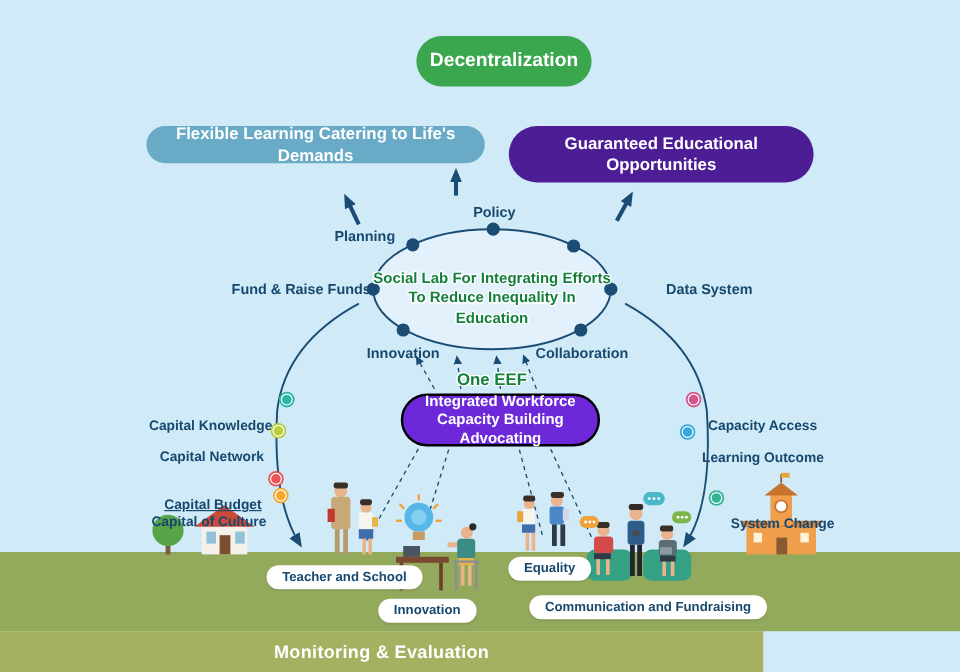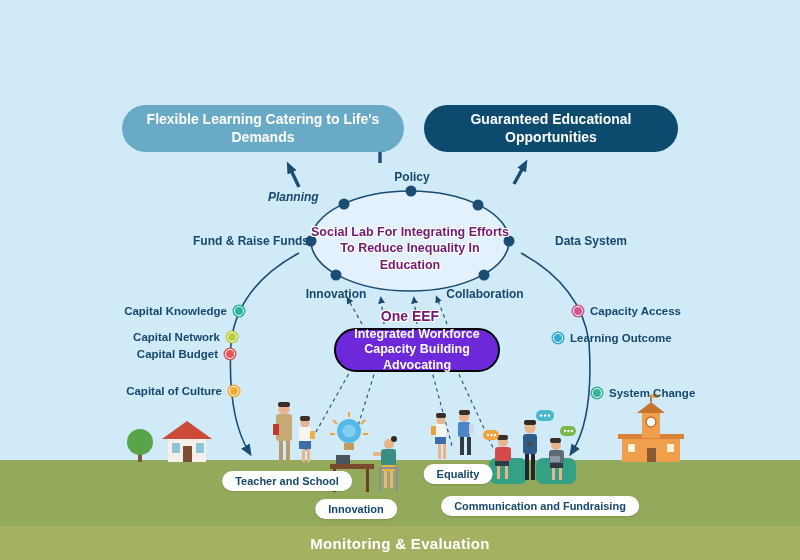--- a/index.html
+++ b/index.html
@@ -1,36 +1,36 @@
 <!DOCTYPE html>
 <html><head>
 <meta charset="utf-8">
 <style>
   html,body{margin:0;padding:0;}
   body{width:800px;height:560px;overflow:hidden;font-family:"Liberation Sans",sans-serif;}
   .canvas{position:relative;width:800px;height:560px;background:#d0eaf7;}
   .grass{position:absolute;left:0;top:460px;width:800px;height:66px;background:#93a95c;}
-  .footer-bar{position:absolute;left:0;top:526px;width:800px;height:34px;background:#a5b161;
+  .footer-bar{position:absolute;left:0;top:526px;width:636px;height:34px;background:#a5b161;
     display:flex;align-items:center;justify-content:center;color:#fff;font-size:15px;font-weight:bold;letter-spacing:.3px;}
   svg.overlay{position:absolute;left:0;top:0;width:800px;height:560px;}
   .pill{position:absolute;display:flex;flex-direction:column;align-items:center;justify-content:center;
     text-align:center;color:#fff;font-weight:bold;border-radius:26px;line-height:1.25;}
   .pill-green{left:347px;top:30px;width:146px;height:42px;background:#3aa64d;font-size:16px;}
-  .pill-blue{left:122px;top:105px;width:282px;height:47px;background:#69abc6;font-size:14px;}
-  .pill-orange{left:424px;top:105px;width:254px;height:47px;background:#0c4a6e;font-size:14px;}
+  .pill-blue{left:122px;top:105px;width:282px;height:31px;background:#69abc6;font-size:14px;}
+  .pill-orange{left:424px;top:105px;width:254px;height:47px;background:#4c1d95;font-size:14px;}
   .pill-red{left:334px;top:328px;width:162px;height:40px;background:#6d28d9;border:2px solid #000000;
     font-size:12.5px;border-radius:22px;}
   .nlabel{position:absolute;color:#17486e;font-size:12px;font-weight:bold;white-space:nowrap;}
-  .gtext{position:absolute;color:#701a75;font-weight:bold;text-align:center;
+  .gtext{position:absolute;color:#15803d;font-weight:bold;text-align:center;
     text-shadow:-1px -1px 0 #fff,1px -1px 0 #fff,-1px 1px 0 #fff,1px 1px 0 #fff,0 -1px 0 #fff,0 1px 0 #fff,-1px 0 0 #fff,1px 0 0 #fff;}
   .lab-center{left:310px;top:224px;width:200px;font-size:12.5px;line-height:1.3;}
   .one-eef{left:370px;top:308px;width:80px;font-size:14px;}
   .cap-row{position:absolute;display:flex;align-items:center;gap:7px;color:#17486e;
     font-size:11.5px;font-weight:bold;}
-  .cap-row .txt{white-space:nowrap;}
+  .cap-row .txt{white-space:nowrap;margin-top:44px;}
   .cap-row .wrap{width:106px;white-space:normal;line-height:1.15;}
   .cdot{width:8px;height:8px;border-radius:50%;background:var(--c,#999);border:1.5px solid #fff;
     box-shadow:0 0 0 1.5px var(--c,#999);flex:none;}
   .glabel{position:absolute;transform:translateX(-50%);background:#fff;color:#17486e;
     font-weight:bold;font-size:11px;padding:4px 13px;border-radius:13px;white-space:nowrap;
     box-shadow:0 1px 2px rgba(0,0,0,.12);}
   .glabel-sm{font-size:11px;}
 </style>
 </head>
 <body>
@@ -203,66 +203,69 @@
             <circle cx="545" cy="415.5" r="1.2"></circle>
             <circle cx="549" cy="415.5" r="1.2"></circle>
           <circle cx="565" cy="431" r="1.2"></circle>
             <circle cx="568.5" cy="431" r="1.2"></circle>
             <circle cx="572" cy="431" r="1.2"></circle>
         </g>
       </g>
     </g>
   </svg>
 
+  <div class="pill pill-green">
+    <span>Decentralization</span>
+  </div>
   <div class="pill pill-blue">
     <span>Flexible Learning Catering to Life's Demands</span>
   </div>
   <div class="pill pill-orange">
     <span>Guaranteed Educational Opportunities</span>
   </div>
   <div class="pill pill-red">
     <div>Integrated Workforce</div>
     <div>Capacity Building Advocating</div>
   </div>
 
   <div class="gtext lab-center">
     <div>Social Lab For Integrating Efforts</div>
     <div>To Reduce Inequality In Education</div>
   </div>
   <div class="gtext one-eef">One EEF</div>
 
   <div class="nlabel" style="left:380px;top:170px;width:64px;text-align:center;">Policy</div>
-  <div class="nlabel" style="left:268px;top:190px;width:72px;text-align:left;font-style:italic;">Planning</div>
+  <div class="nlabel" style="left:268px;top:190px;width:72px;text-align:center;">Planning</div>
   <div class="nlabel" style="left:193px;top:234px;width:110px;text-align:right;">Fund &amp; Raise Funds</div>
   <div class="nlabel" style="left:519px;top:234px;padding-left:36px;">Data System</div>
   <div class="nlabel" style="left:300px;top:287px;width:72px;text-align:center;">Innovation</div>
   <div class="nlabel" style="left:440px;top:287px;width:90px;text-align:center;">Collaboration</div>
 
   <div class="cap-row" style="top:305px;right:556px;">
     <span class="txt">Capital Knowledge</span>
     <span class="cdot" style="--c: #2ab5a5;"></span>
   </div>
   <div class="cap-row" style="top:331px;right:563px;">
     <span class="txt">Capital Network</span>
     <span class="cdot" style="--c: #b9cc3c;"></span>
   </div>
-  <div class="cap-row" style="top:348px;right:565px;">
+  <div class="cap-row" style="top:371px;right:565px;text-decoration:underline;">
     <span class="txt">Capital Budget</span>
     <span class="cdot" style="--c: #e85558;"></span>
   </div>
   <div class="cap-row" style="top:385px;right:561px;">
     <span class="txt">Capital of Culture</span>
     <span class="cdot" style="--c: #f5a82b;"></span>
   </div>
 
   <div class="cap-row" style="top:305px;left:573px;">
     <span class="cdot" style="--c: #d4548e;"></span>
     <span class="txt">Capacity Access</span>
   </div>
-  <div class="cap-row" style="top:332px;left:553px;">
+  <div class="cap-row" style="top:332px;left:568px;">
     <span class="cdot" style="--c: #35a8d8;"></span>
     <span class="txt">Learning Outcome</span>
   </div>
   <div class="cap-row" style="top:387px;left:592px;">
     <span class="cdot" style="--c: #35b394;"></span>
     <span class="txt">System Change</span>
   </div>
 
   <div class="glabel" style="left:287px;top:471px;">Teacher and School</div>
   <div class="glabel" style="left:356px;top:499px;">Innovation</div>

